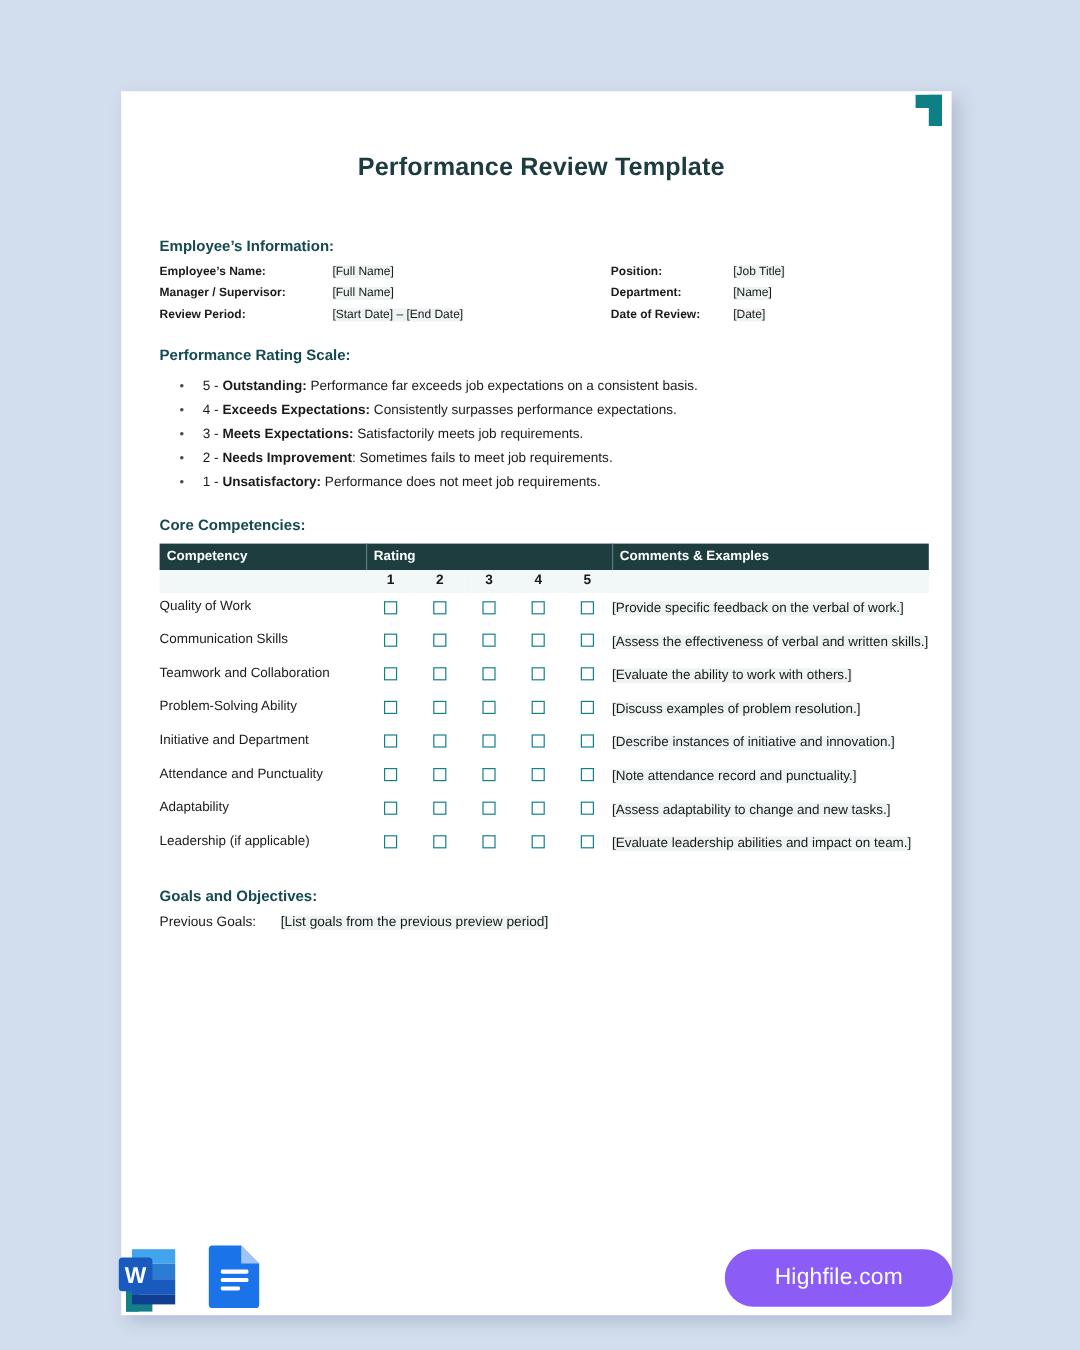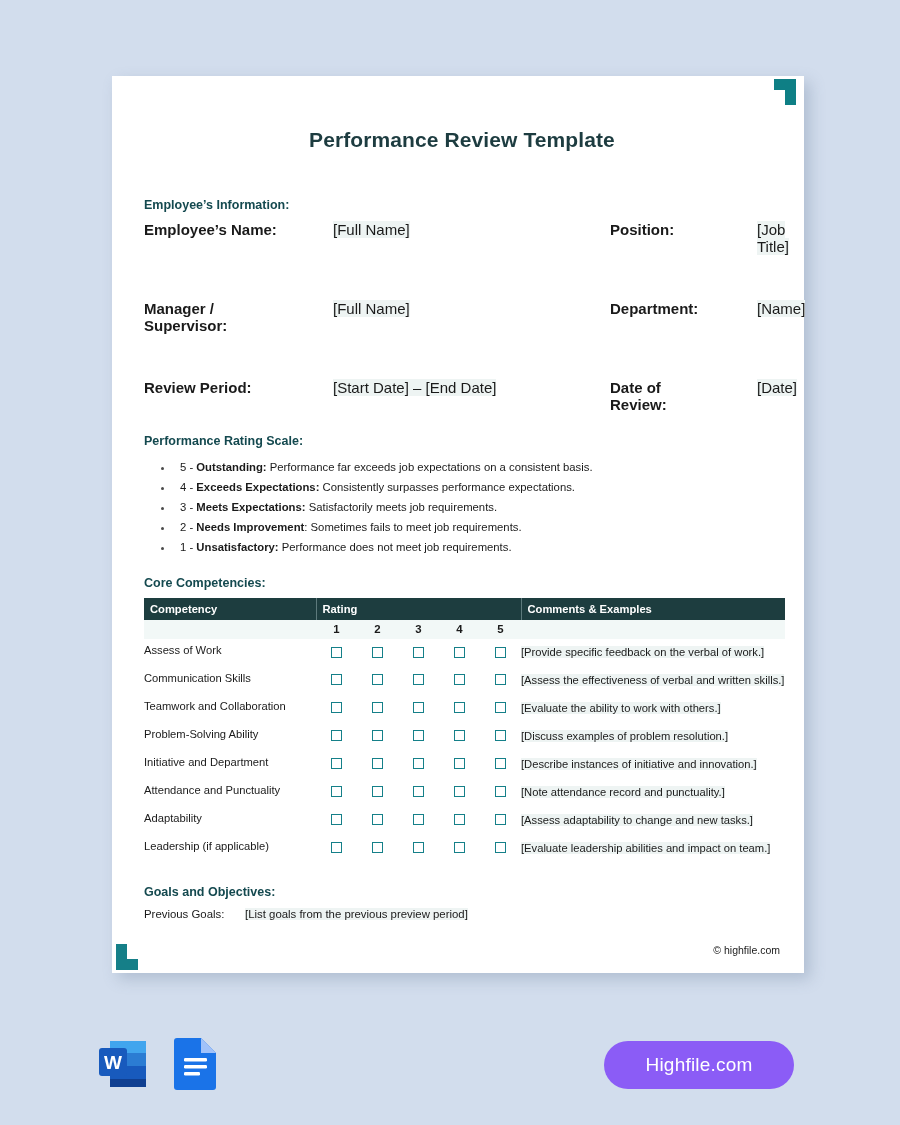--- a/index.html
+++ b/index.html
@@ -8,22 +8,22 @@
     width:900px; height:1125px;
     background:#d2dded;
     font-family:"Liberation Sans", sans-serif;
     position:relative;
     overflow:hidden;
   }
 
   
   .sheet{
     position:absolute;
-    left:112px; top:76px;
-    width:692px; height:897px;
+    left:101px; top:76px;
+    width:692px; height:1020px;
     background:#ffffff;
     box-shadow: 6px 6px 14px rgba(90,110,140,.28);
   }
 
   
   .corner-tr{
     position:absolute; right:8px; top:3px;
     width:22px; height:26px;
   }
   .corner-tr::before{
@@ -68,23 +68,22 @@
     margin:0;
   }
 
   
   .emp-block{ margin-top:46px; }
   .emp-grid{
     margin-top:9px;
     display:grid;
     grid-template-columns:144px 232px 102px auto;
     row-gap:7px;
-    font-size:15px;
-    color:#1a1a1a;
-    gap:45px;
+    font-size:10px;
+    color:#1a1a1a;
   }
   .emp-grid .lbl{ font-weight:bold; }
   .hl{ background:#eef4f3; }
 
   
   .rating-block{ margin-top:21px; }
   ul.scale{
     margin:9px 0 0 0;
     padding-left:30px;
     font-size:11.3px;
@@ -249,21 +248,21 @@
             <td>1</td>
             <td>2</td>
             <td>3</td>
             <td>4</td>
             <td>5</td>
             <td class="blank"></td>
           </tr>
         </thead>
         <tbody class="rows">
             <tr>
-              <td class="cname">Assess of Work</td>
+              <td class="cname">Quality of Work</td>
               <td class="cbox"><span class="chk"></span></td>
               <td class="cbox"><span class="chk"></span></td>
               <td class="cbox"><span class="chk"></span></td>
               <td class="cbox"><span class="chk"></span></td>
               <td class="cbox"><span class="chk"></span></td>
               <td class="ccomment"><span>[Provide specific feedback on the verbal of work.]</span></td>
             </tr>
             <tr>
               <td class="cname">Communication Skills</td>
               <td class="cbox"><span class="chk"></span></td>

